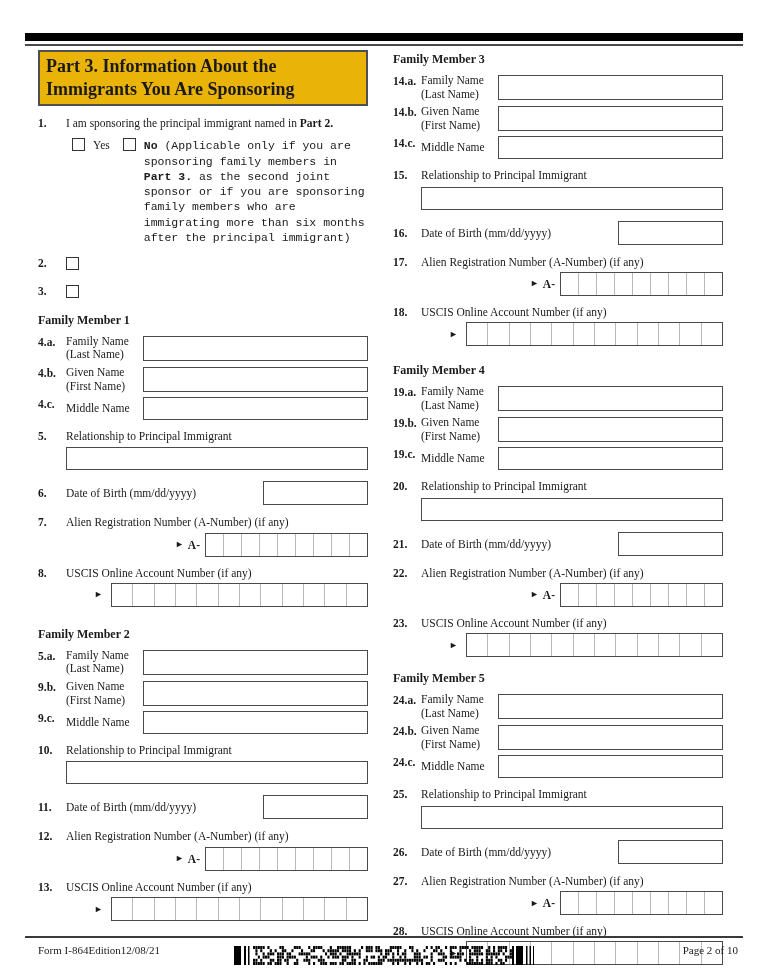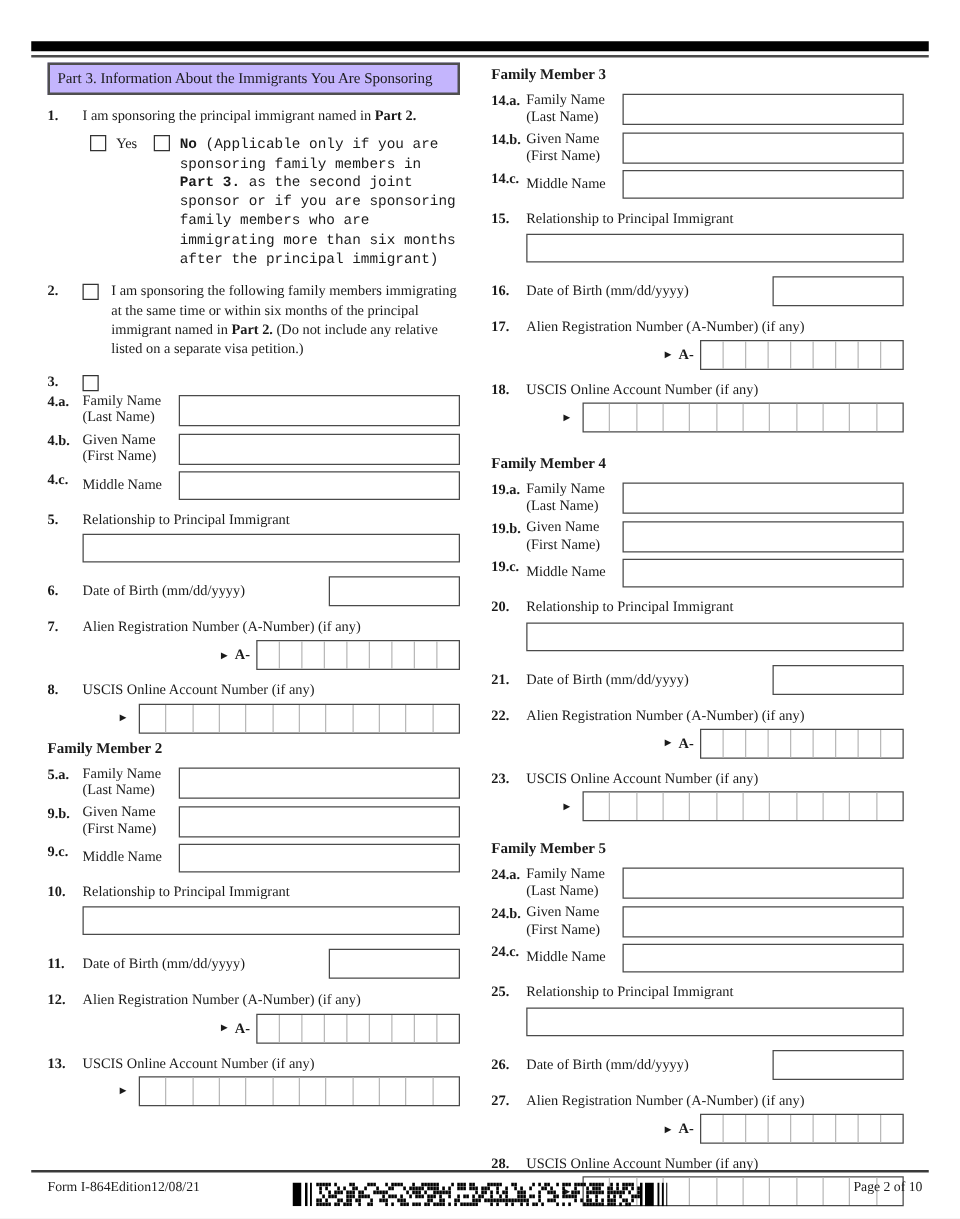--- a/index.html
+++ b/index.html
@@ -2,22 +2,22 @@
 <html><head>
 <meta charset="utf-8">
 <style>
   html,body{margin:0;padding:0;background:#e8e8e8;}
   .page{position:relative;width:768px;height:975px;background:#ffffff;margin:0 auto;
         font-family:"Liberation Serif", serif;color:#1a1a1a;overflow:hidden;}
   .topbar1{position:absolute;left:25px;right:25px;top:33px;height:8px;background:#000;}
   .topbar2{position:absolute;left:25px;right:25px;top:44px;height:2px;background:#4a4a4a;}
   .cols{position:absolute;top:50px;left:38px;right:45px;display:flex;gap:25px;}
   .col{width:330px;flex:none;}
-  .part-header{background:#c4b5fd;border:2px solid #4f4f4f;padding:3px 6px 4px 6px;
-               font-weight:normal;font-size:12px;line-height:1.25;}
+  .part-header{background:#eab308;border:2px solid #4f4f4f;padding:3px 6px 4px 6px;
+               font-weight:bold;font-size:18px;line-height:1.25;}
   .q-row{display:flex;font-size:11.5px;line-height:1.33;}
   .q-num{width:28px;flex:none;font-weight:bold;}
   .q-text{flex:1;}
   .b{font-weight:bold;}
   .cb{width:13px;height:13px;flex:none;border:1.5px solid #333;background:#fff;display:inline-block;box-sizing:border-box;}
   .yesno{display:flex;margin:7px 0 0 34px;font-size:11.5px;line-height:1.33;}
   .yes-lbl{margin:0 13px 0 8px;}
   .no-text{flex:1;margin-left:8px;font-family:Liberation Mono, monospace;}
   .q2{margin-top:11px;}
   .q2 .cb,.q3 .cb{margin:1px 10px 0 0;}
@@ -73,29 +73,29 @@
       <div class="yesno">
         <span class="cb"></span>
         <span class="yes-lbl">Yes</span>
         <span class="cb"></span>
         <span class="no-text"><span class="b">No</span><span> (Applicable only if you are sponsoring family members in </span><span class="b">Part 3.</span><span> as the second joint sponsor or if you are sponsoring family members who are immigrating more than six months after the principal immigrant)</span></span>
       </div>
 
       <div class="q-row q2">
         <span class="q-num">2.</span>
         <span class="cb"></span>
-        <span class="q-text"><span>I am sponsoring the following family members immigrating at the same time or within six months of the principal immigrant named in </span><span class="b">Part 2.</span><span>  (Do not include any relative listed on a separate visa petition.)</span></span>
       </div>
 
       <div class="q-row q3">
         <span class="q-num">3.</span>
         <span class="cb"></span>
       </div>
 
       <div>
+        <div class="fm-h">Family Member 1</div>
         <div class="f-row">
           <span class="f-num">4.a.</span>
           <span class="f-lbl"><span>Family Name</span><br><span>(Last Name)</span></span>
           <input type="text" class="f-box" style="">
         </div>
         <div class="f-row">
           <span class="f-num">4.b.</span>
           <span class="f-lbl"><span>Given Name</span><br><span>(First Name)</span></span>
           <input type="text" class="f-box" style="">
         </div>
@@ -156,21 +156,21 @@
                 <div class="cell"></div>
                 <div class="cell"></div>
                 <div class="cell"></div>
                 <div class="cell"></div>
               </div>
           </div>
         </div>
       </div>
 
       <div>
-        <div class="fm-h" style="margin-top:4px;">Family Member 2</div>
+        <div class="fm-h" style="margin-top:20px;">Family Member 2</div>
         <div class="f-row">
           <span class="f-num">5.a.</span>
           <span class="f-lbl"><span>Family Name</span><br><span>(Last Name)</span></span>
           <input type="text" class="f-box" style="">
         </div>
         <div class="f-row">
           <span class="f-num">9.b.</span>
           <span class="f-lbl"><span>Given Name</span><br><span>(First Name)</span></span>
           <input type="text" class="f-box" style="">
         </div>

